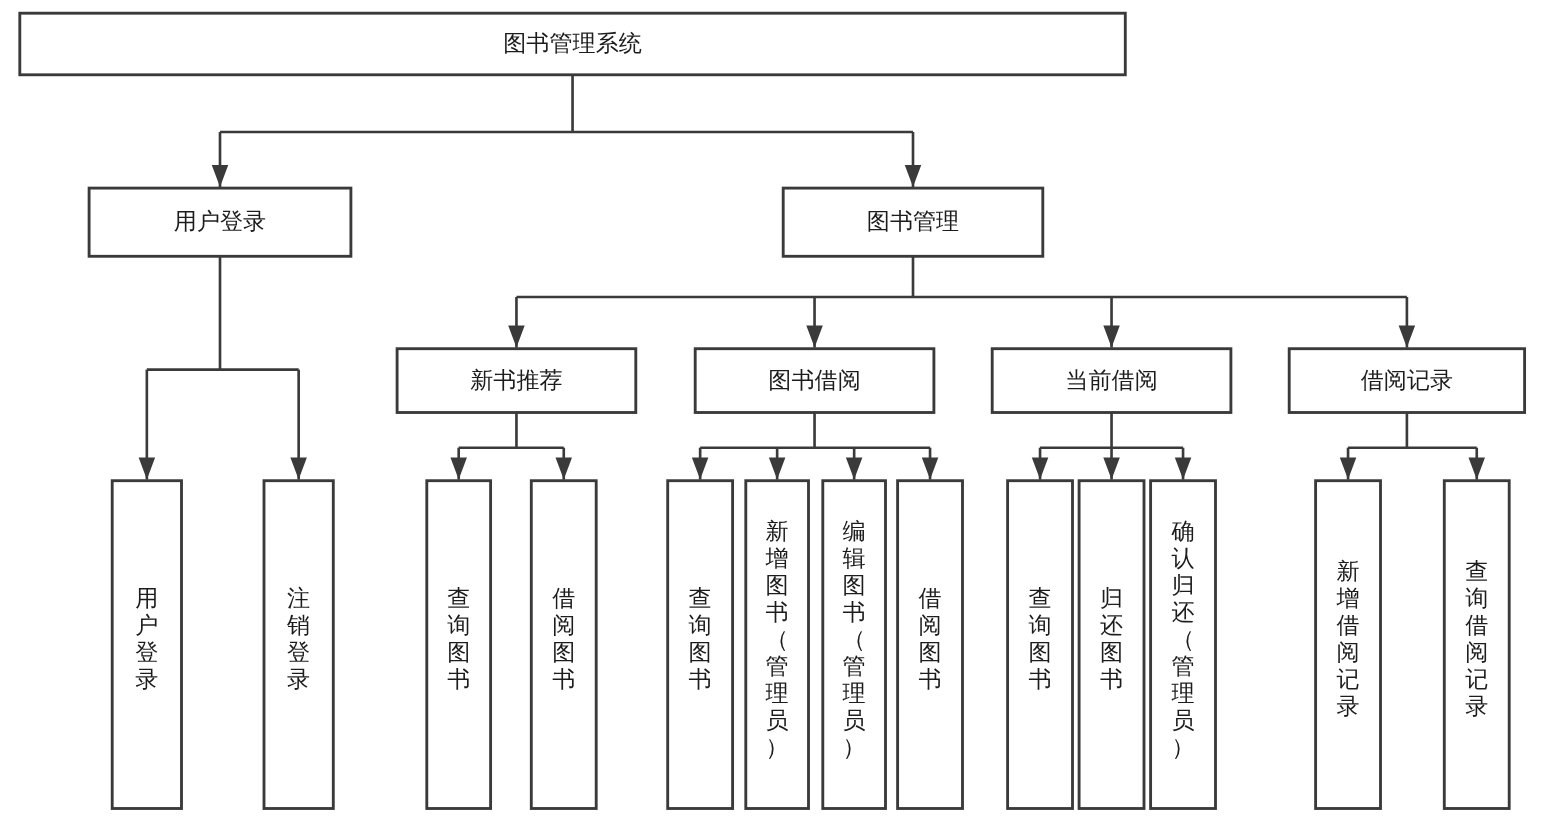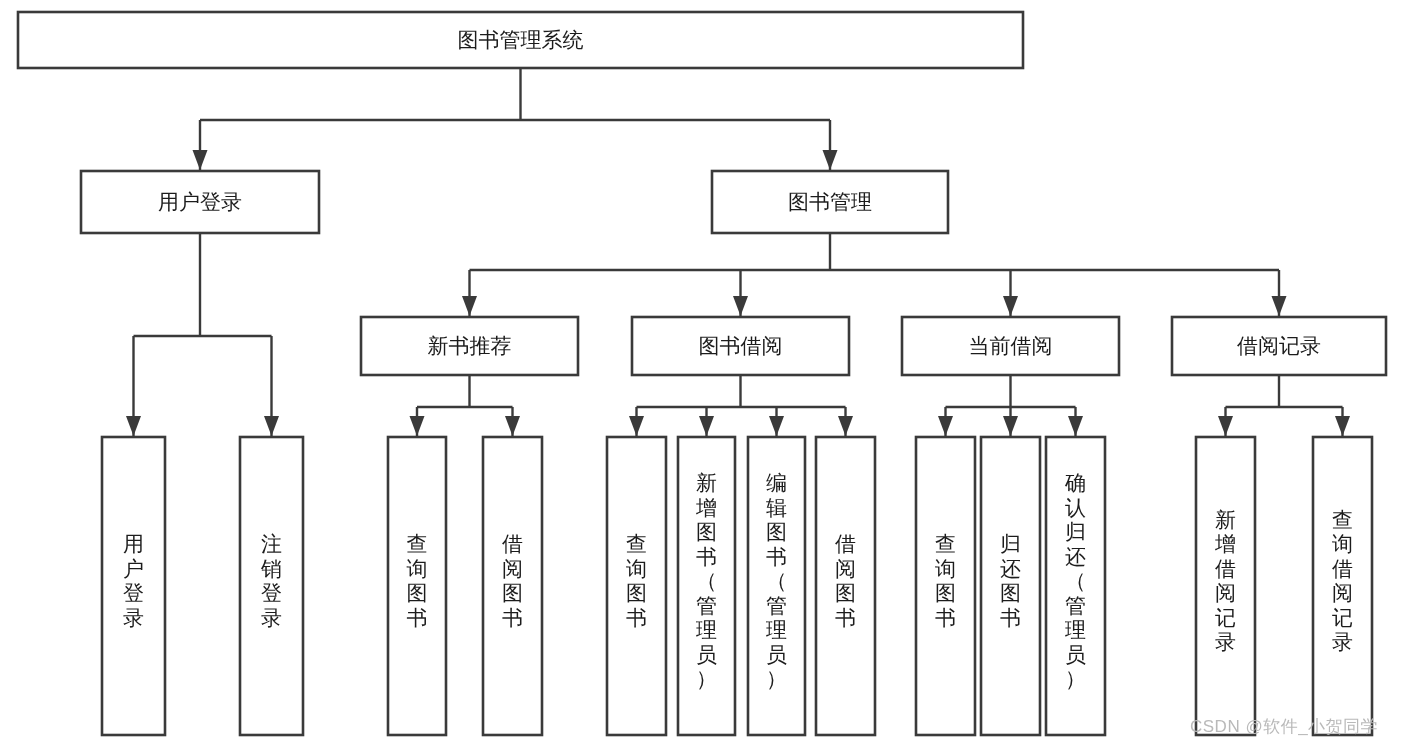--- a/index.html
+++ b/index.html
@@ -212,14 +212,13 @@
         <g>
           <rect x="1196" y="437" width="59" height="298" class="node-box"></rect>
           <text x="1225.5" class="node-label-vertical"><tspan x="1225.5" y="526.75">新</tspan><tspan x="1225.5" y="551.25">增</tspan><tspan x="1225.5" y="575.75">借</tspan><tspan x="1225.5" y="600.25">阅</tspan><tspan x="1225.5" y="624.75">记</tspan><tspan x="1225.5" y="649.25">录</tspan></text>
         </g>
         <g>
           <rect x="1313" y="437" width="59" height="298" class="node-box"></rect>
           <text x="1342.5" class="node-label-vertical"><tspan x="1342.5" y="526.75">查</tspan><tspan x="1342.5" y="551.25">询</tspan><tspan x="1342.5" y="575.75">借</tspan><tspan x="1342.5" y="600.25">阅</tspan><tspan x="1342.5" y="624.75">记</tspan><tspan x="1342.5" y="649.25">录</tspan></text>
         </g>
       </g>
   </svg>
-  <div class="watermark" style="left: 1190px; top: 715px;">CSDN @软件_小贺同学</div>
 </div>
 
 </body></html>

